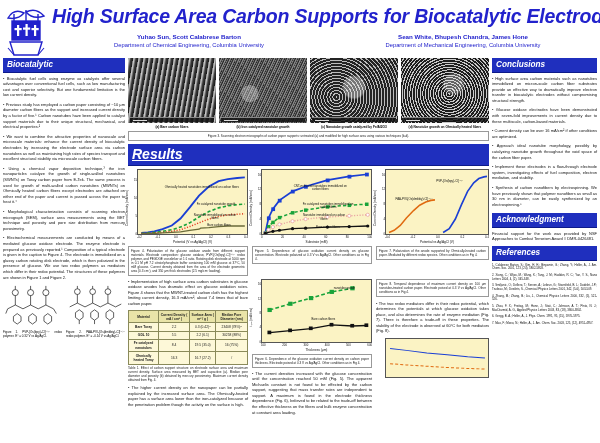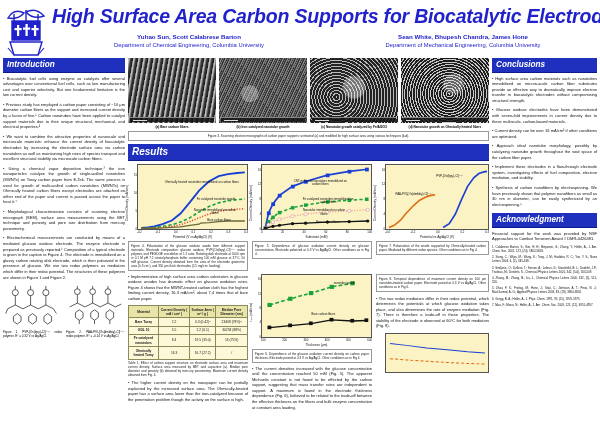--- a/index.html
+++ b/index.html
@@ -29,21 +29,21 @@
   .col-left  { width: 122px; }
   .col-mid   { width: 361px; }
   .col-right { width: 105px; }
 
   
   .sec-head {
     background: #1f2fbe; color: #fff; font-style: italic; font-weight: bold;
     font-size: 8.2px; padding: 2px 4px 2.5px 4px; margin-bottom: 3px;
     border-bottom: 1.5px solid #0d1a8a;
   }
-  .sec-head.wide { font-size: 10px; }
+  .sec-head.wide { font-size: 14px; text-decoration: underline; }
 
   
   .body-text { font-size: 4.0px; line-height: 5.6px; color:#111; text-align: justify; }
   .body-text p { margin-bottom: 4px; text-indent: 0; }
   .body-text p.bullet::before { content: "• "; }
 
   
   .fig-caption { font-size: 3.1px; line-height: 4px; color:#222; text-align: justify; }
 
   .sem-row { display:flex; gap: 3px; }
@@ -139,21 +139,21 @@
         <div class="author-names">Sean White, Bhupesh Chandra, James Hone</div>
         <div class="author-affil">Department of Mechanical Engineering, Columbia University</div>
       </div>
     </div>
   </div>
 
   <div class="columns">
 
     <div class="col-left">
 
-      <div class="sec-head">Introduction</div>
+      <div class="sec-head">Biocatalytic</div>
       <div class="body-text">
         <p class="bullet">Biocatalytic fuel cells using enzyme as catalysts offer several advantages over conventional fuel cells, such as low manufacturing cost and superior selectivity.  But one fundamental limitation is the low current density.</p>
         <p class="bullet">Previous study has employed a carbon paper consisting of ~10 µm diameter carbon fibers as the support and increased current density by a factor of five.¹  Carbon nanotubes have been applied to catalyst support materials due to their unique structural, mechanical, and electrical properties.²</p>
         <p class="bullet">We want to combine the attractive properties of nanoscale and microscale materials: enhance the current density of biocatalytic electrodes by increasing the electrode surface area via carbon nanotubes as well as maintaining high rates of species transport and excellent structural stability via microscale carbon fibers.</p>
       </div>
 
       <div class="body-text">
         <p class="bullet">Using a chemical vapor deposition technique,³ the iron nanoparticles catalyze the growth of single-walled nanotubes (SWNTs) on Toray carbon paper from E-Tek.  The same process is used for growth of multi-walled carbon nanotubes (MWNTs) on Ohmically heated carbon fibers except electrodes are attached on either end of the paper and current is passed across the paper to heat it.⁴</p>
         <p class="bullet">Morphological characterization consists of scanning electron micrograph (SEM), surface area measurements using the BET technique and porosity and pore size distribution from mercury porosimetry.</p>
         <p class="bullet">Electrochemical measurements are conducted by means of a mediated glucose oxidase electrode. The enzyme electrode is prepared as previously reported.¹  Composition of a typical electrode is given in the caption to Figure 4. The electrode is immobilized on a glassy carbon rotating disk electrode, which is then polarized in the presence of glucose. We use two redox polymers as mediators which differ in their redox potential. The structures of these polymers are shown in Figure 1 and Figure 2.</p>
@@ -521,20 +521,21 @@
         <p class="bullet">Approach ideal nanotube morphology, possibly by catalyzing nanotube growth throughout the void space of the carbon fiber paper.</p>
         <p class="bullet">Implement these electrodes in a flow-through electrode system, investigating effects of fuel composition, electron mediation, and stability.</p>
         <p class="bullet">Synthesis of carbon nanofibers by electrospinning. We have previously shown that polymer nanofibers as small as 30 nm in diameter, can be easily synthesized by an electrospinning.⁵</p>
       </div>
 
       <div class="sec-head" style="margin-top:6px">Acknowledgment</div>
       <div class="body-text">
         <p>Financial support for the work was provided by NSF Approaches to Combat Terrorism Award # DMR-0426481.</p>
       </div>
 
+      <div class="sec-head" style="margin-top:4px">References</div>
       <ul class="ref-list">
         <li>1. Calabrese Barton, S.; Kim, H. H.; Binyamin, G.; Zhang, Y.; Heller, A., J. Am. Chem. Soc. 2001, 123, (24), 5802-5803.</li>
         <li>2. Xiong, C.; Wijas, M.; Wang, K.; Tang, J. M.; Haddon, R. C.; Yan, Y. S., Nano Letters 2004, 4, (2), 345-348.</li>
         <li>3. Smiljanic, O.; Dellero, T.; Serven, A.; Lebrun, G.; Stansfield, B. L.; Dodelet, J.P.; Trudeau, M.; Desilets, S., Chemical Physics Letters 2001, 342, (5-6), 503-509.</li>
         <li>4. Zhang, M.; Zhang, B.; Liu, J., Chemical Physics Letters 2000, 332, (5), 521-526.</li>
         <li>5. Zhou, F. X.; Freitag, M.; Hone, J.; Staii, C.; Johnson, A. T.; Pinto, N. J.; MacDiarmid, A. G., Applied Physics Letters 2003, 83, (18), 3800-3802.</li>
         <li>6. Gregg, B. A.; Heller, A., J. Phys. Chem. 1991, 95, (15), 5970-5975.</li>
         <li>7. Mao, F.; Mano, N.; Heller, A., J. Am. Chem. Soc. 2003, 125, (12), 4951-4957.</li>
       </ul>
     </div>

